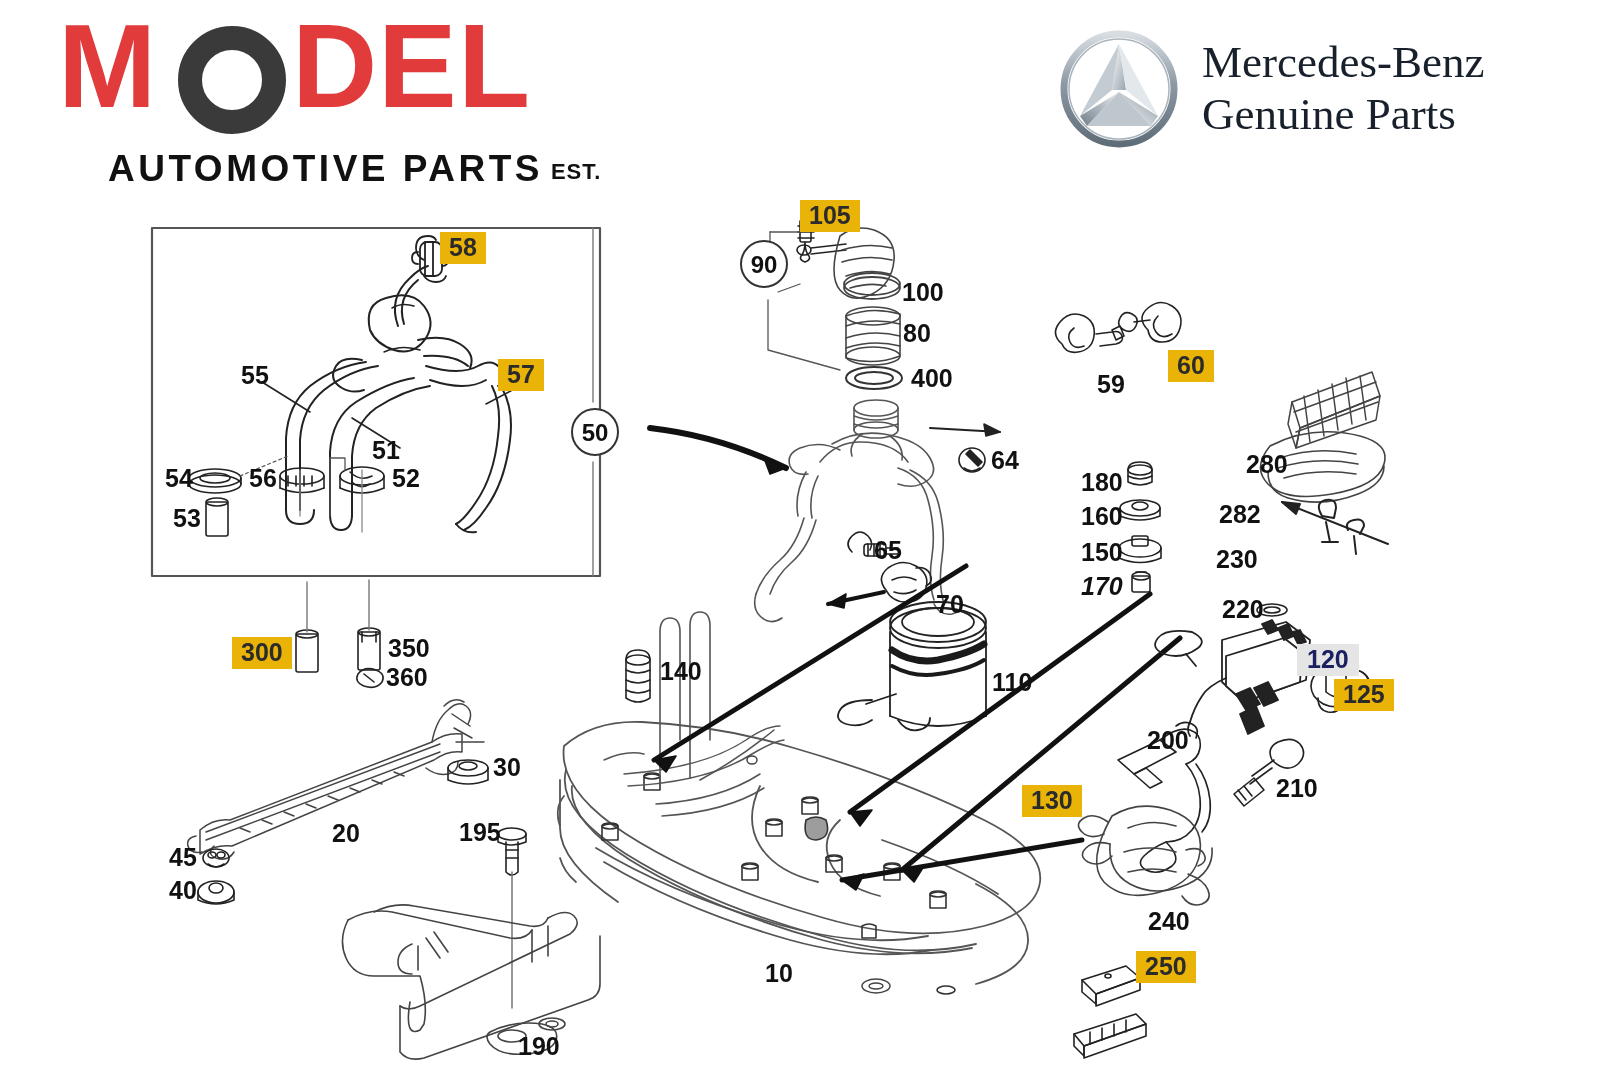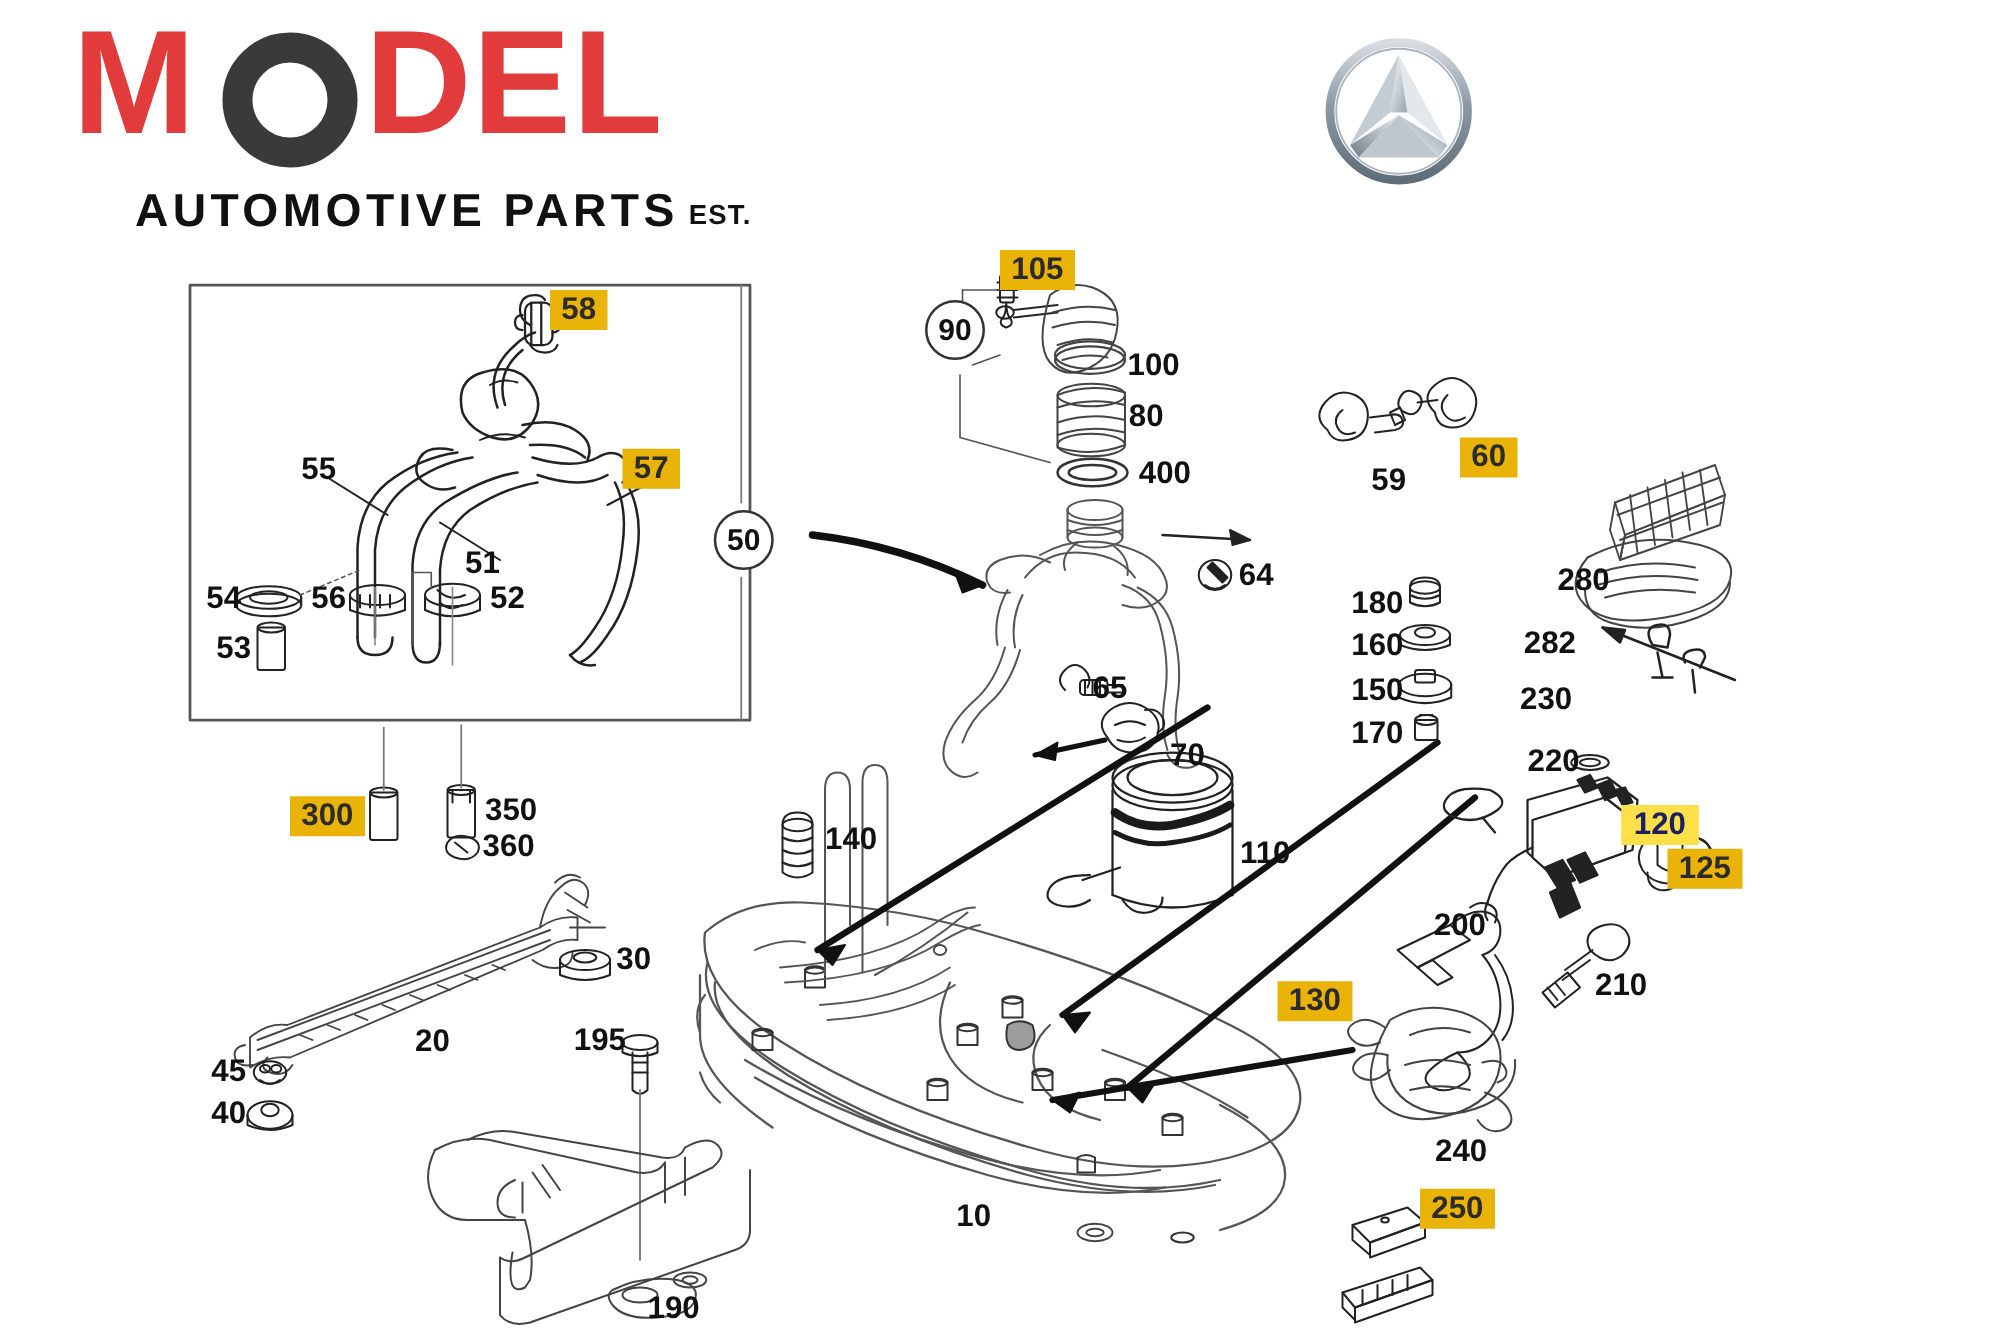--- a/index.html
+++ b/index.html
@@ -32,21 +32,21 @@
   #mb-text .l2{font-size:45px;line-height:52px;letter-spacing:0px;white-space:nowrap;}
 
   
   #diagram{position:absolute;left:0;top:180px;width:1600px;height:886px;}
   #diagram svg{display:block;}
 
   
   .lbl{position:absolute;font-family:"Liberation Sans", sans-serif;font-weight:bold;
        font-size:25px;line-height:25px;color:#111;white-space:nowrap;}
   .lbl.hl{background:#eab308;color:#2b2b2b;padding:3px 9px 4px 9px;}
-  .lbl.hly{background:#fde047;color:#1b2160;padding:3px 10px 4px 10px;}
+  .lbl.hly{background:#e5e5e5;color:#1b2160;padding:3px 10px 4px 10px;}
   .lbl.circ{border:2px solid #333;border-radius:50%;width:44px;height:44px;
             display:flex;align-items:center;justify-content:center;padding:0;
             font-size:24px;background:#fff;}
 </style>
 </head>
 <body>
 
 <div id="stage">
 
   <div id="brand-model">
@@ -88,20 +88,24 @@
         <circle cx="59" cy="59" r="50" fill="#fff"></circle>
         <path d="M59 14 L66 60 L52 60 Z" fill="url(#fa)"></path>
         <path d="M59 62 L20 86 L27 96 Z" fill="url(#fb)"></path>
         <path d="M59 62 L98 86 L91 96 Z" fill="url(#fc)"></path>
         <path d="M59 14 L52 60 L20 86 Z" fill="#b9c3cb" opacity="0.85"></path>
         <path d="M59 14 L66 60 L98 86 Z" fill="#dfe5e9" opacity="0.9"></path>
         <path d="M59 62 L27 96 L91 96 Z" fill="#aeb9c2" opacity="0.8"></path>
         <circle cx="59" cy="59" r="50" fill="none" stroke="#aab4bd" stroke-width="1.5"></circle>
       </svg>
     </div>
+    <div id="mb-text">
+      <div class="l1">Mercedes-Benz</div>
+      <div class="l2">Genuine Parts</div>
+    </div>
   </div>
 
   <div id="diagram">
     <svg width="1600" height="886" viewBox="0 0 1600 886">
       <g fill="none" stroke="#4a4a4a" stroke-width="1.6" stroke-linecap="round" stroke-linejoin="round">
 
         <rect x="152" y="48" width="448" height="348" stroke="#555" stroke-width="2.2" fill="#fff"></rect>
 
         <path d="M286 330 L286 258 Q288 224 310 206 Q336 186 366 182" stroke="#222" stroke-width="2"></path>
         <path d="M300 330 L300 260 Q302 228 324 210 Q350 190 378 186" stroke="#222" stroke-width="2"></path>
@@ -552,21 +556,21 @@
     <div class="lbl" style="left:936px;top:412px;">70</div>
     <div class="lbl" style="left:992px;top:490px;">110</div>
     <div class="lbl" style="left:660px;top:479px;">140</div>
 
     <div class="lbl" style="left:1097px;top:192px;">59</div>
     <div class="lbl hl" style="left:1168px;top:170px;">60</div>
 
     <div class="lbl" style="left:1081px;top:290px;">180</div>
     <div class="lbl" style="left:1081px;top:324px;">160</div>
     <div class="lbl" style="left:1081px;top:360px;">150</div>
-    <div class="lbl" style="left:1081px;top:394px;">170</div>
+    <div class="lbl" style="left:1081px;top:394px;font-style:italic;">170</div>
 
     <div class="lbl" style="left:1246px;top:272px;">280</div>
     <div class="lbl" style="left:1219px;top:322px;">282</div>
     <div class="lbl" style="left:1216px;top:367px;">230</div>
     <div class="lbl" style="left:1222px;top:417px;">220</div>
 
     <div class="lbl hly" style="left:1297px;top:464px;">120</div>
     <div class="lbl hl" style="left:1334px;top:499px;">125</div>
 
     <div class="lbl" style="left:1147px;top:548px;">200</div>

